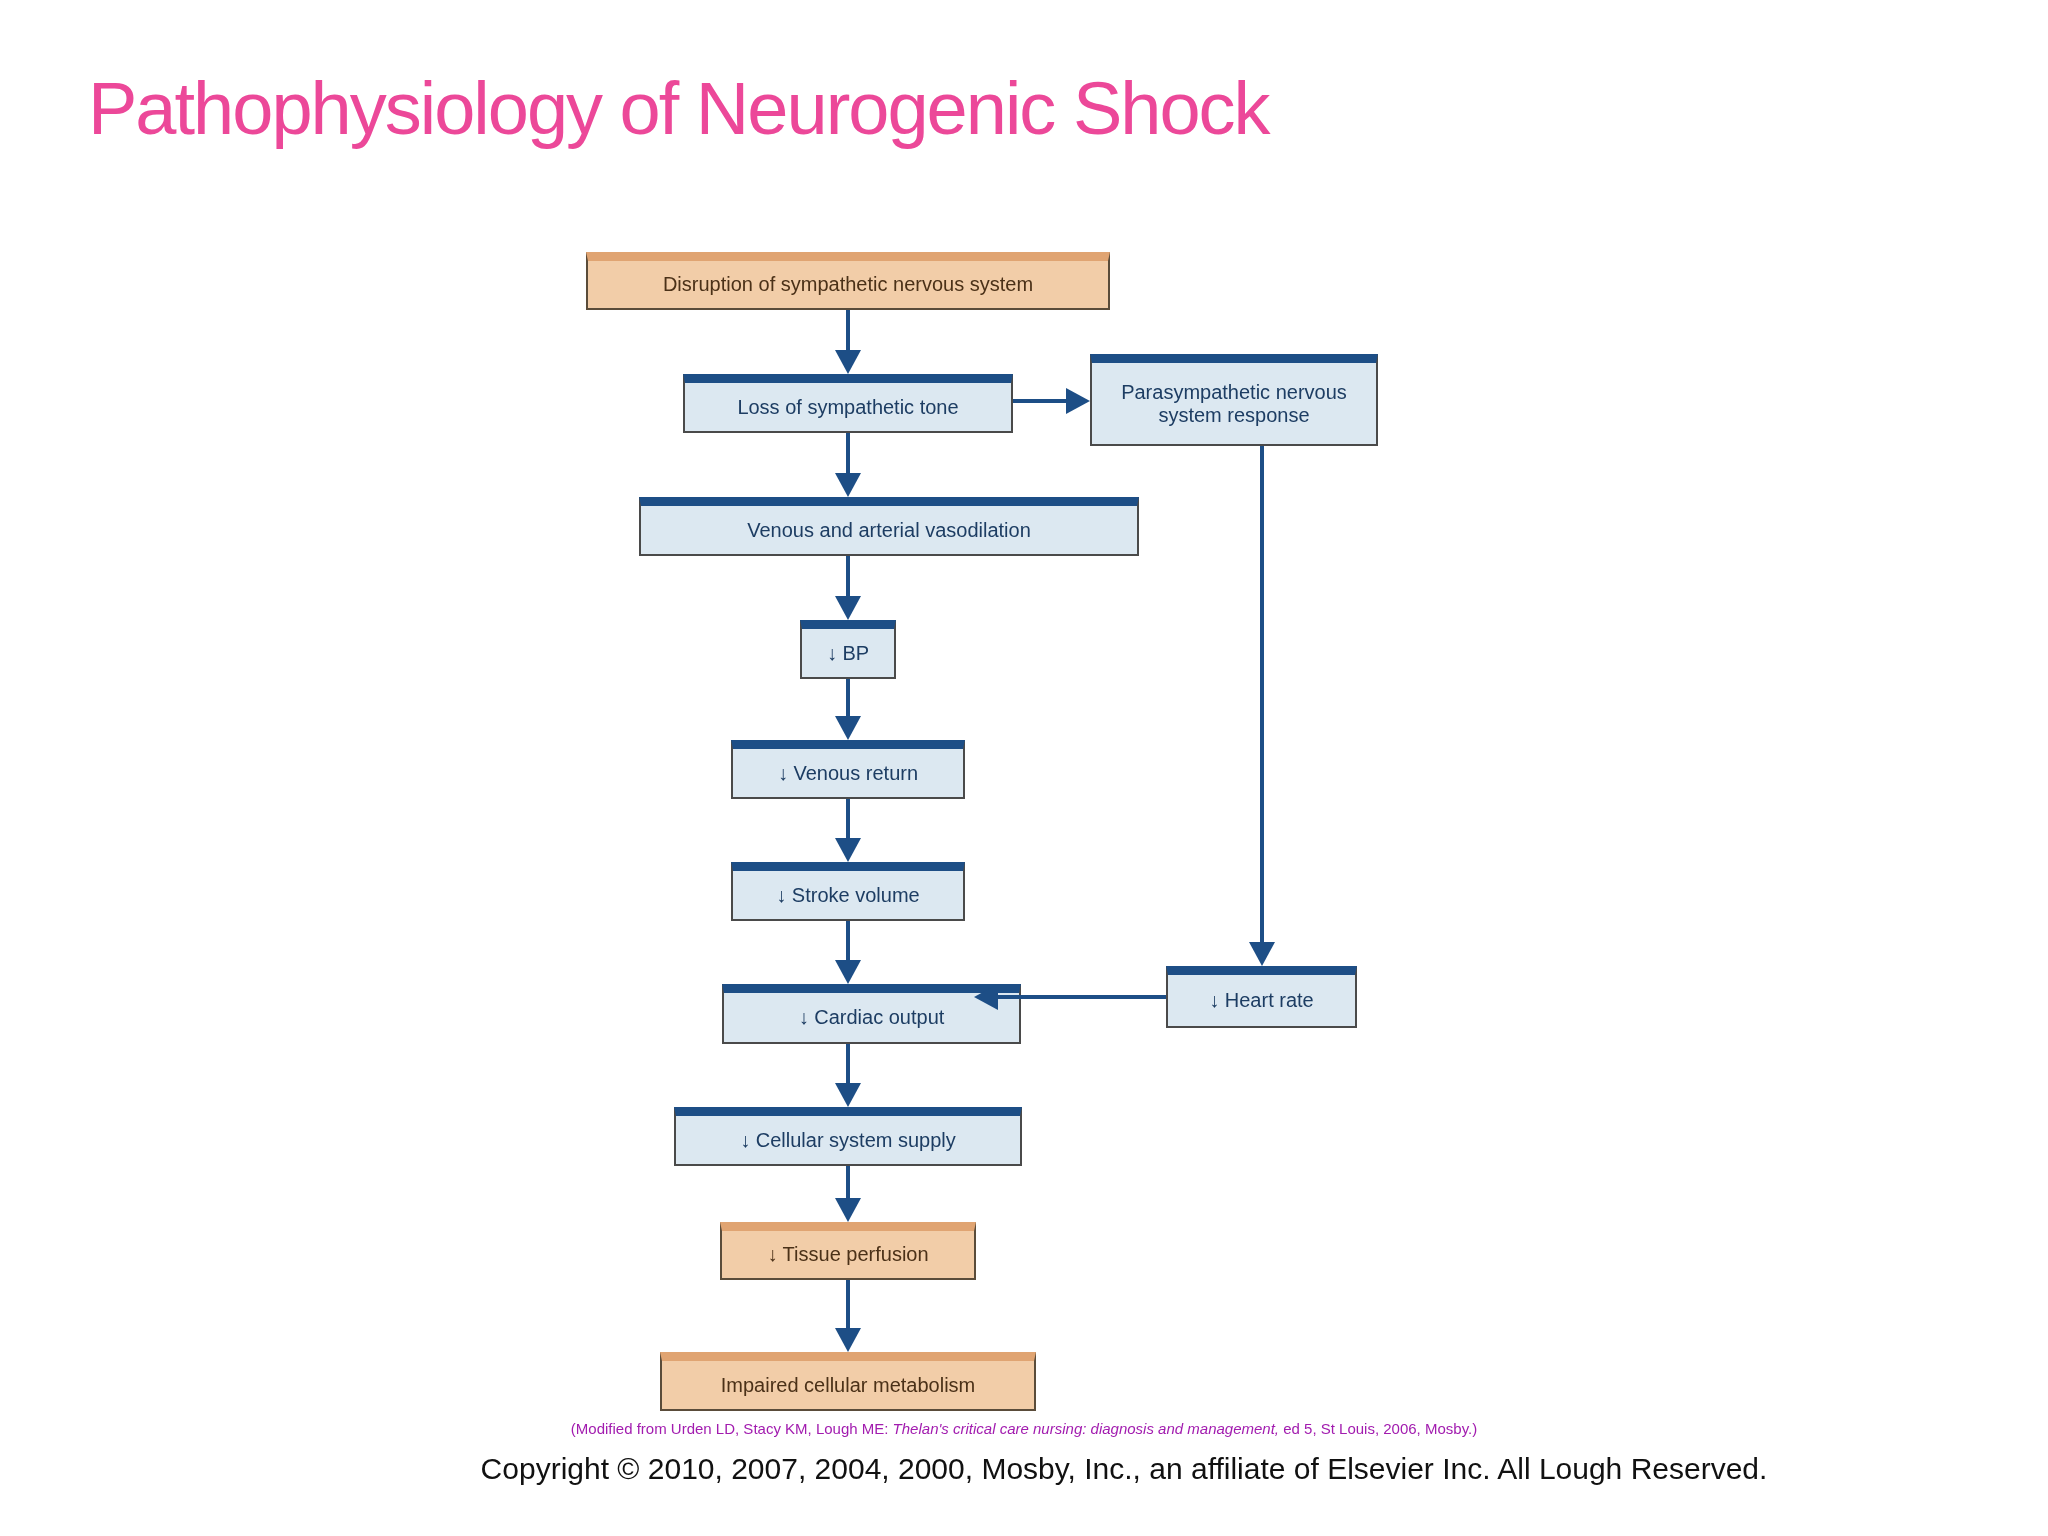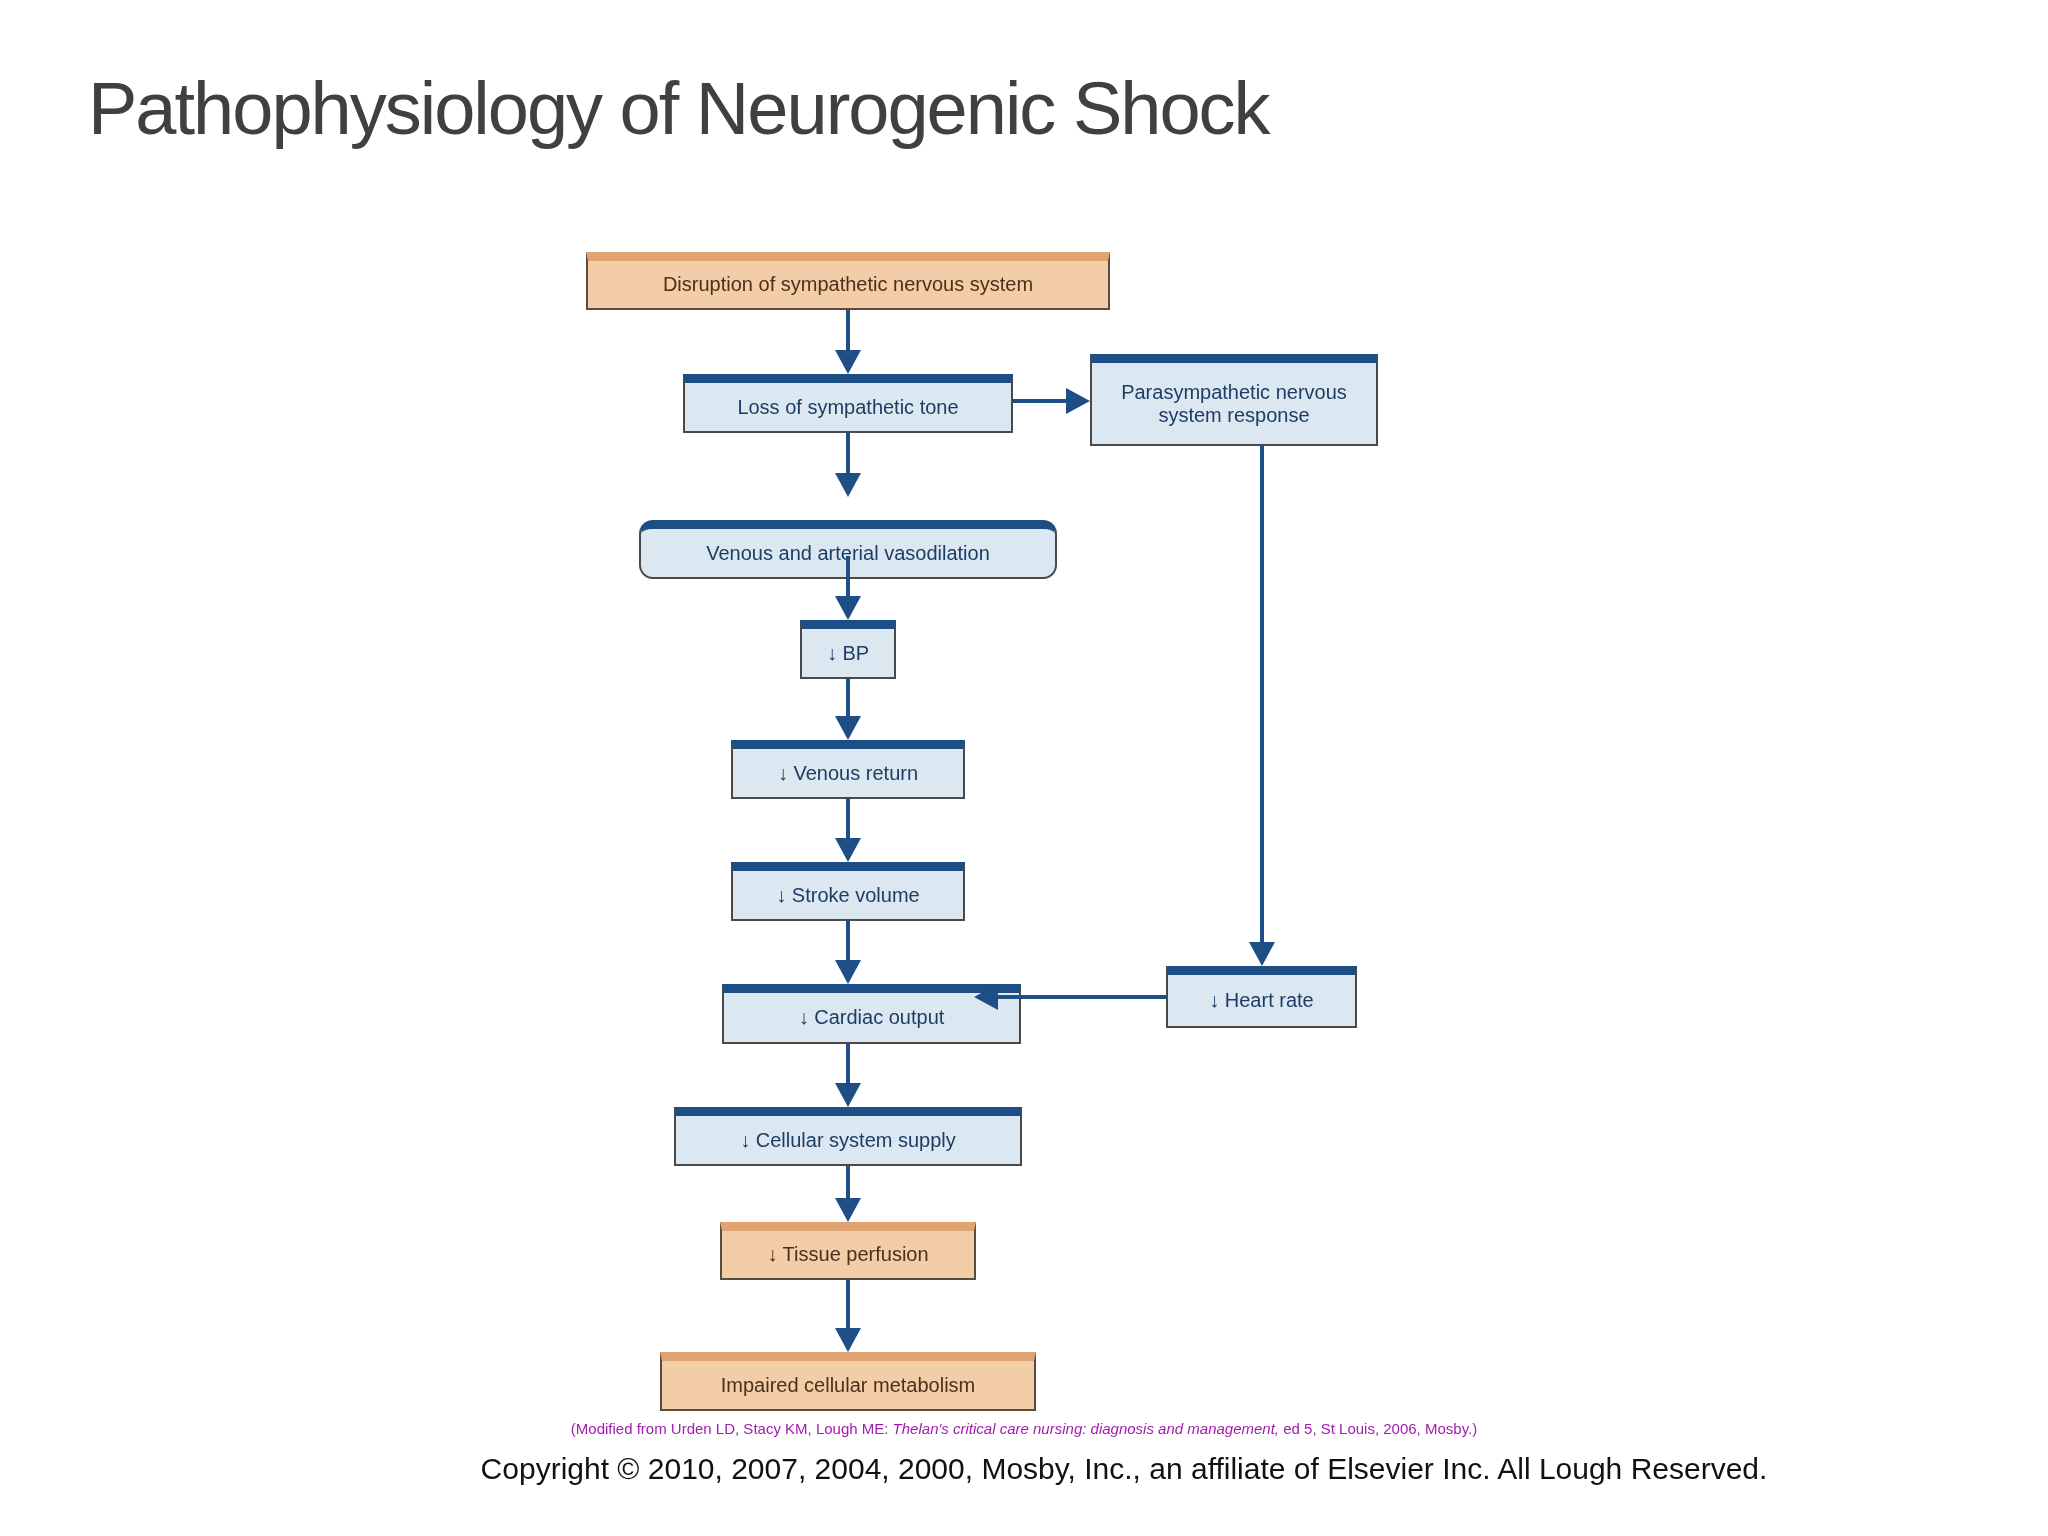--- a/index.html
+++ b/index.html
@@ -2,21 +2,21 @@
 <html><head>
 <meta charset="utf-8">
 <style>
   html,body{margin:0;padding:0;}
   body{
     width:2048px;height:1536px;overflow:hidden;background:#ffffff;
     font-family:"Liberation Sans", sans-serif;position:relative;
   }
   .title{
     position:absolute;left:88px;top:66px;margin:0;
-    font-size:74px;font-weight:400;letter-spacing:-2px;color:#404040;
+    font-size:74px;font-weight:400;letter-spacing:-2px;color:#ec4899;
     white-space:nowrap;
   }
   
   .node{
     position:absolute;box-sizing:border-box;
     display:flex;align-items:center;justify-content:center;text-align:center;
     font-size:20px;line-height:1.15;padding:0 4px;
   }
   .node.blue{
     background:#dce8f1;color:#1d3d63;
@@ -54,21 +54,21 @@
   <h1 class="title">Pathophysiology of Neurogenic Shock</h1>
 
   <div>
 
     <div class="node orange nowrap" style="left:586px;top:252px;width:524px;height:58px;">Disruption of sympathetic nervous system</div>
 
     <div class="node blue nowrap" style="left:683px;top:374px;width:330px;height:59px;">Loss of sympathetic tone</div>
 
     <div class="node blue" style="left:1090px;top:354px;width:288px;height:92px;">Parasympathetic nervous system response</div>
 
-    <div class="node blue nowrap" style="left:639px;top:520px;width:418px;height:59px;border-radius:14px;">Venous and arterial vasodilation</div>
+    <div class="node blue nowrap" style="left:639px;top:497px;width:500px;height:59px;">Venous and arterial vasodilation</div>
 
     <div class="node blue nowrap" style="left:800px;top:620px;width:96px;height:59px;">↓ BP</div>
 
     <div class="node blue nowrap" style="left:731px;top:740px;width:234px;height:59px;">↓ Venous return</div>
 
     <div class="node blue nowrap" style="left:731px;top:862px;width:234px;height:59px;">↓ Stroke volume</div>
 
     <div class="node blue nowrap" style="left:722px;top:984px;width:299px;height:60px;">↓ Cardiac output</div>
 
     <div class="node blue nowrap" style="left:1166px;top:966px;width:191px;height:62px;">↓ Heart rate</div>

